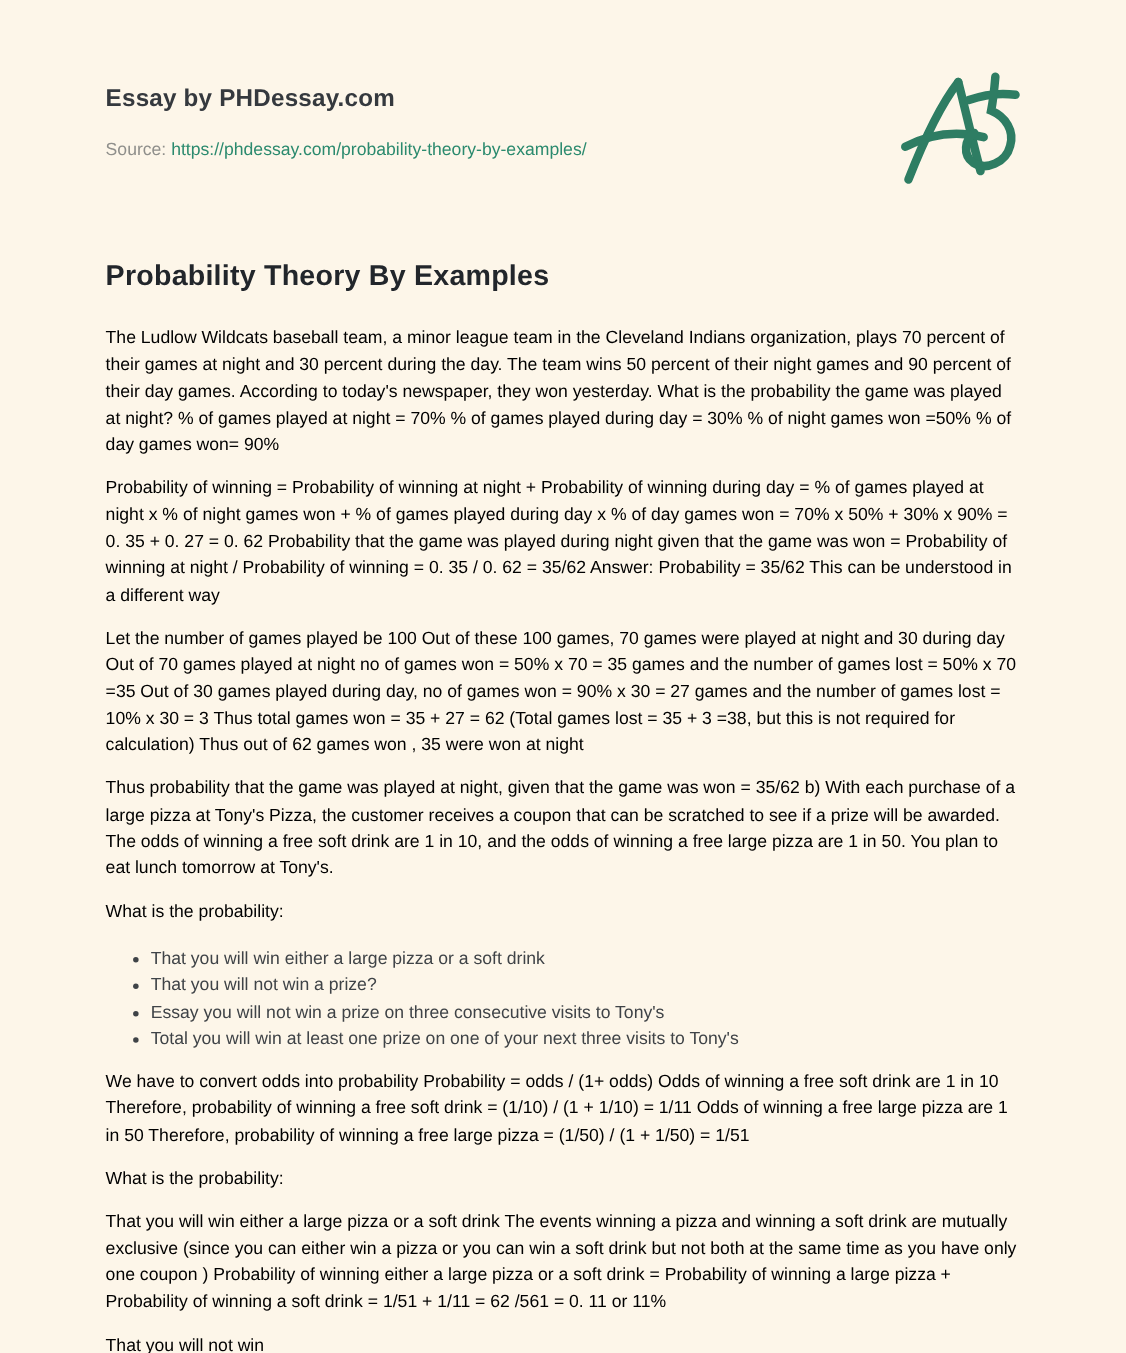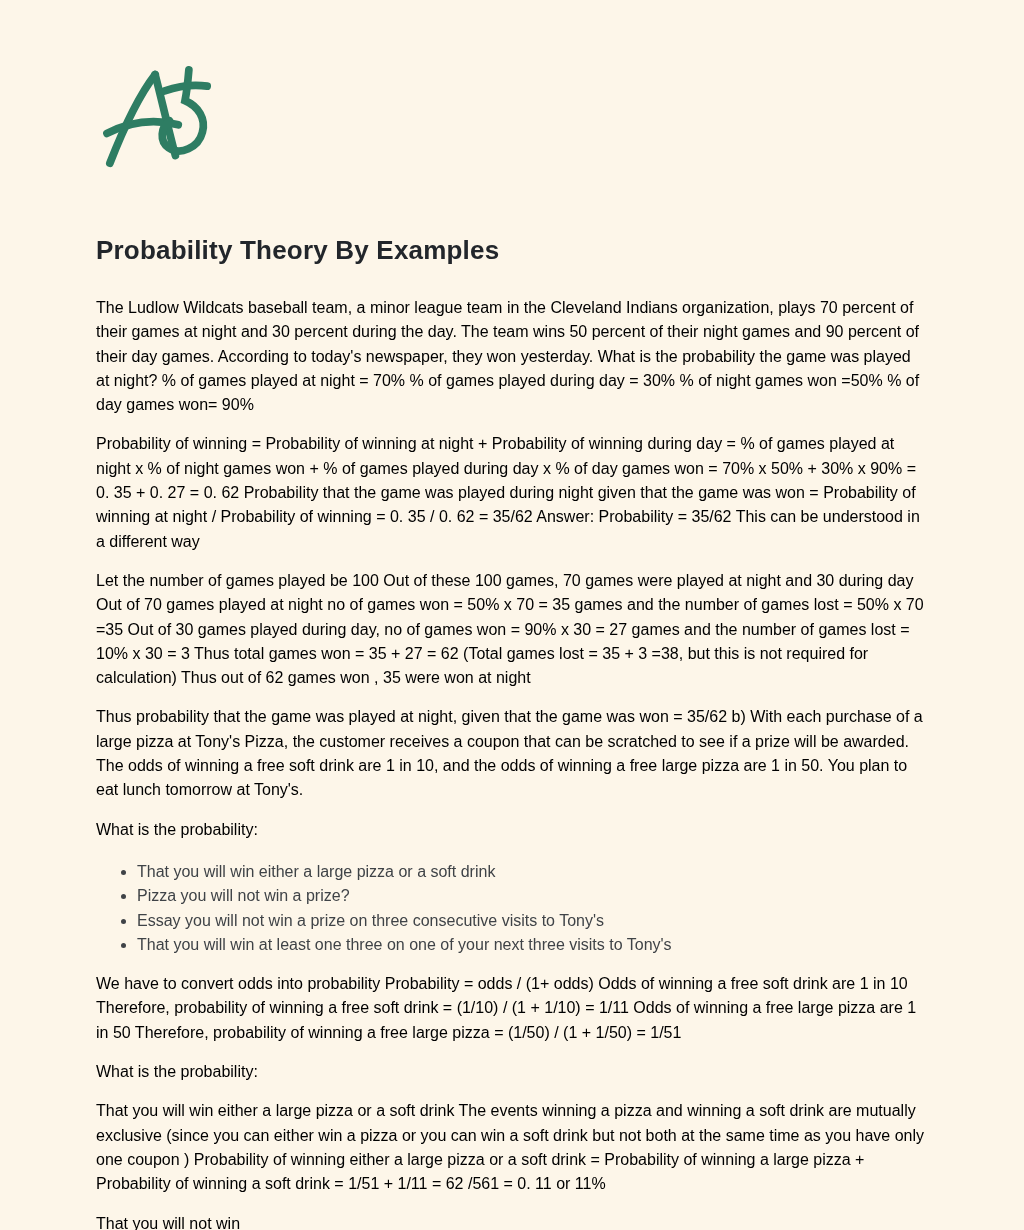--- a/index.html
+++ b/index.html
@@ -84,20 +84,27 @@
     border-radius: 50%;
     background: #3f4347;
   }
 </style>
 </head>
 <body>
 
 <div class="page">
 
   <div class="header">
+    <div class="header-text">
+      <div class="site-title">Essay by PHDessay.com</div>
+      <div class="source-line">
+        <span>Source:</span>
+        <a class="source-link" href="#">https://phdessay.com/probability-theory-by-examples/</a>
+      </div>
+    </div>
     <div class="logo">
       <svg width="126" height="106" viewBox="0 0 130 110" fill="none" xmlns="http://www.w3.org/2000/svg">
         <g stroke="#2e7d63" stroke-width="8" stroke-linecap="round" fill="none">
           <path d="M14 103 C 30 62, 47 29, 61 11"></path>
           <path d="M61 11 C 67 34, 74 65, 82 95"></path>
           <path d="M11 72 C 36 59, 61 57, 85 63"></path>
           <path d="M71 28 C 85 23, 101 21, 115 23"></path>
           <path d="M96 6 C 95 18, 94 28, 92 38 C 106 44, 114 57, 110 71 C 106 87, 87 95, 75 87 C 65 80, 67 65, 76 59"></path>
         </g>
       </svg>
@@ -109,23 +116,23 @@
 
     <p>The Ludlow Wildcats baseball team, a minor league team in the Cleveland Indians organization, plays 70 percent of their games at night and 30 percent during the day. The team wins 50 percent of their night games and 90 percent of their day games. According to today's newspaper, they won yesterday. What is the probability the game was played at night? % of games played at night = 70% % of games played during day = 30% % of night games won =50% % of day games won= 90%</p>
     <p>Probability of winning = Probability of winning at night + Probability of winning during day = % of games played at night x % of night games won + % of games played during day x % of day games won = 70% x 50% + 30% x 90% = 0. 35 + 0. 27 = 0. 62 Probability that the game was played during night given that the game was won = Probability of winning at night / Probability of winning = 0. 35 / 0. 62 = 35/62 Answer: Probability = 35/62 This can be understood in a different way</p>
     <p>Let the number of games played be 100 Out of these 100 games, 70 games were played at night and 30 during day Out of 70 games played at night no of games won = 50% x 70 = 35 games and the number of games lost = 50% x 70 =35 Out of 30 games played during day, no of games won = 90% x 30 = 27 games and the number of games lost = 10% x 30 = 3 Thus total games won = 35 + 27 = 62 (Total games lost = 35 + 3 =38, but this is not required for calculation) Thus out of 62 games won , 35 were won at night</p>
     <p>Thus probability that the game was played at night, given that the game was won = 35/62 b) With each purchase of a large pizza at Tony's Pizza, the customer receives a coupon that can be scratched to see if a prize will be awarded. The odds of winning a free soft drink are 1 in 10, and the odds of winning a free large pizza are 1 in 50. You plan to eat lunch tomorrow at Tony's.</p>
 
     <p>What is the probability:</p>
 
     <ul class="q-list">
       <li>That you will win either a large pizza or a soft drink</li>
-      <li>Pizza you will not win a prize?</li>
+      <li>That you will not win a prize?</li>
       <li>Essay you will not win a prize on three consecutive visits to Tony's</li>
-      <li>That you will win at least one three on one of your next three visits to Tony's</li>
+      <li>Total you will win at least one prize on one of your next three visits to Tony's</li>
     </ul>
 
     <p>We have to convert odds into probability Probability = odds / (1+ odds) Odds of winning a free soft drink are 1 in 10 Therefore, probability of winning a free soft drink = (1/10) / (1 + 1/10) = 1/11 Odds of winning a free large pizza are 1 in 50 Therefore, probability of winning a free large pizza = (1/50) / (1 + 1/50) = 1/51</p>
 
     <p>What is the probability:</p>
 
     <p>That you will win either a large pizza or a soft drink The events winning a pizza and winning a soft drink are mutually exclusive (since you can either win a pizza or you can win a soft drink but not both at the same time as you have only one coupon ) Probability of winning either a large pizza or a soft drink = Probability of winning a large pizza + Probability of winning a soft drink = 1/51 + 1/11 = 62 /561 = 0. 11 or 11%</p>
 
     <p>That you will not win</p>
   </article>

